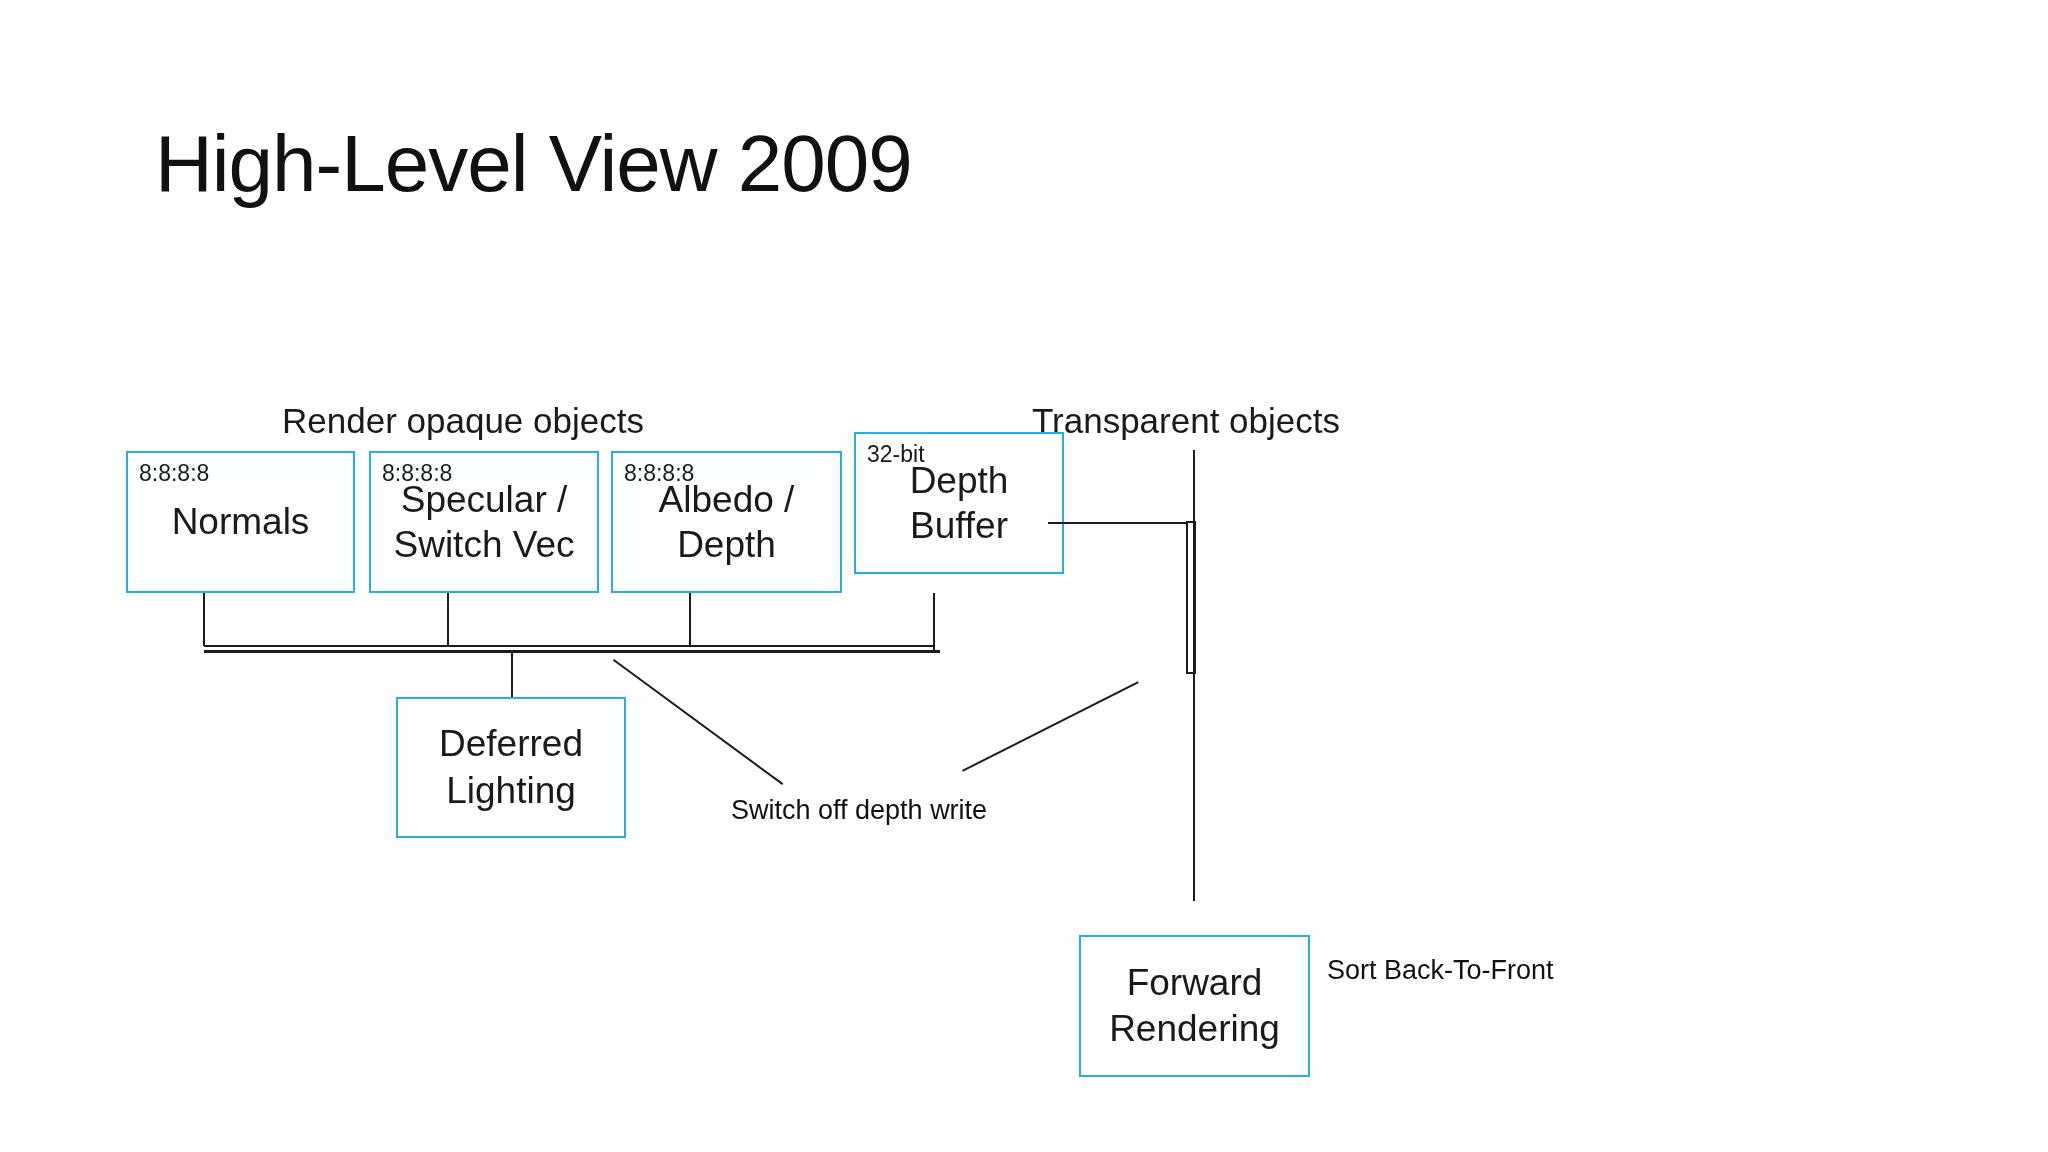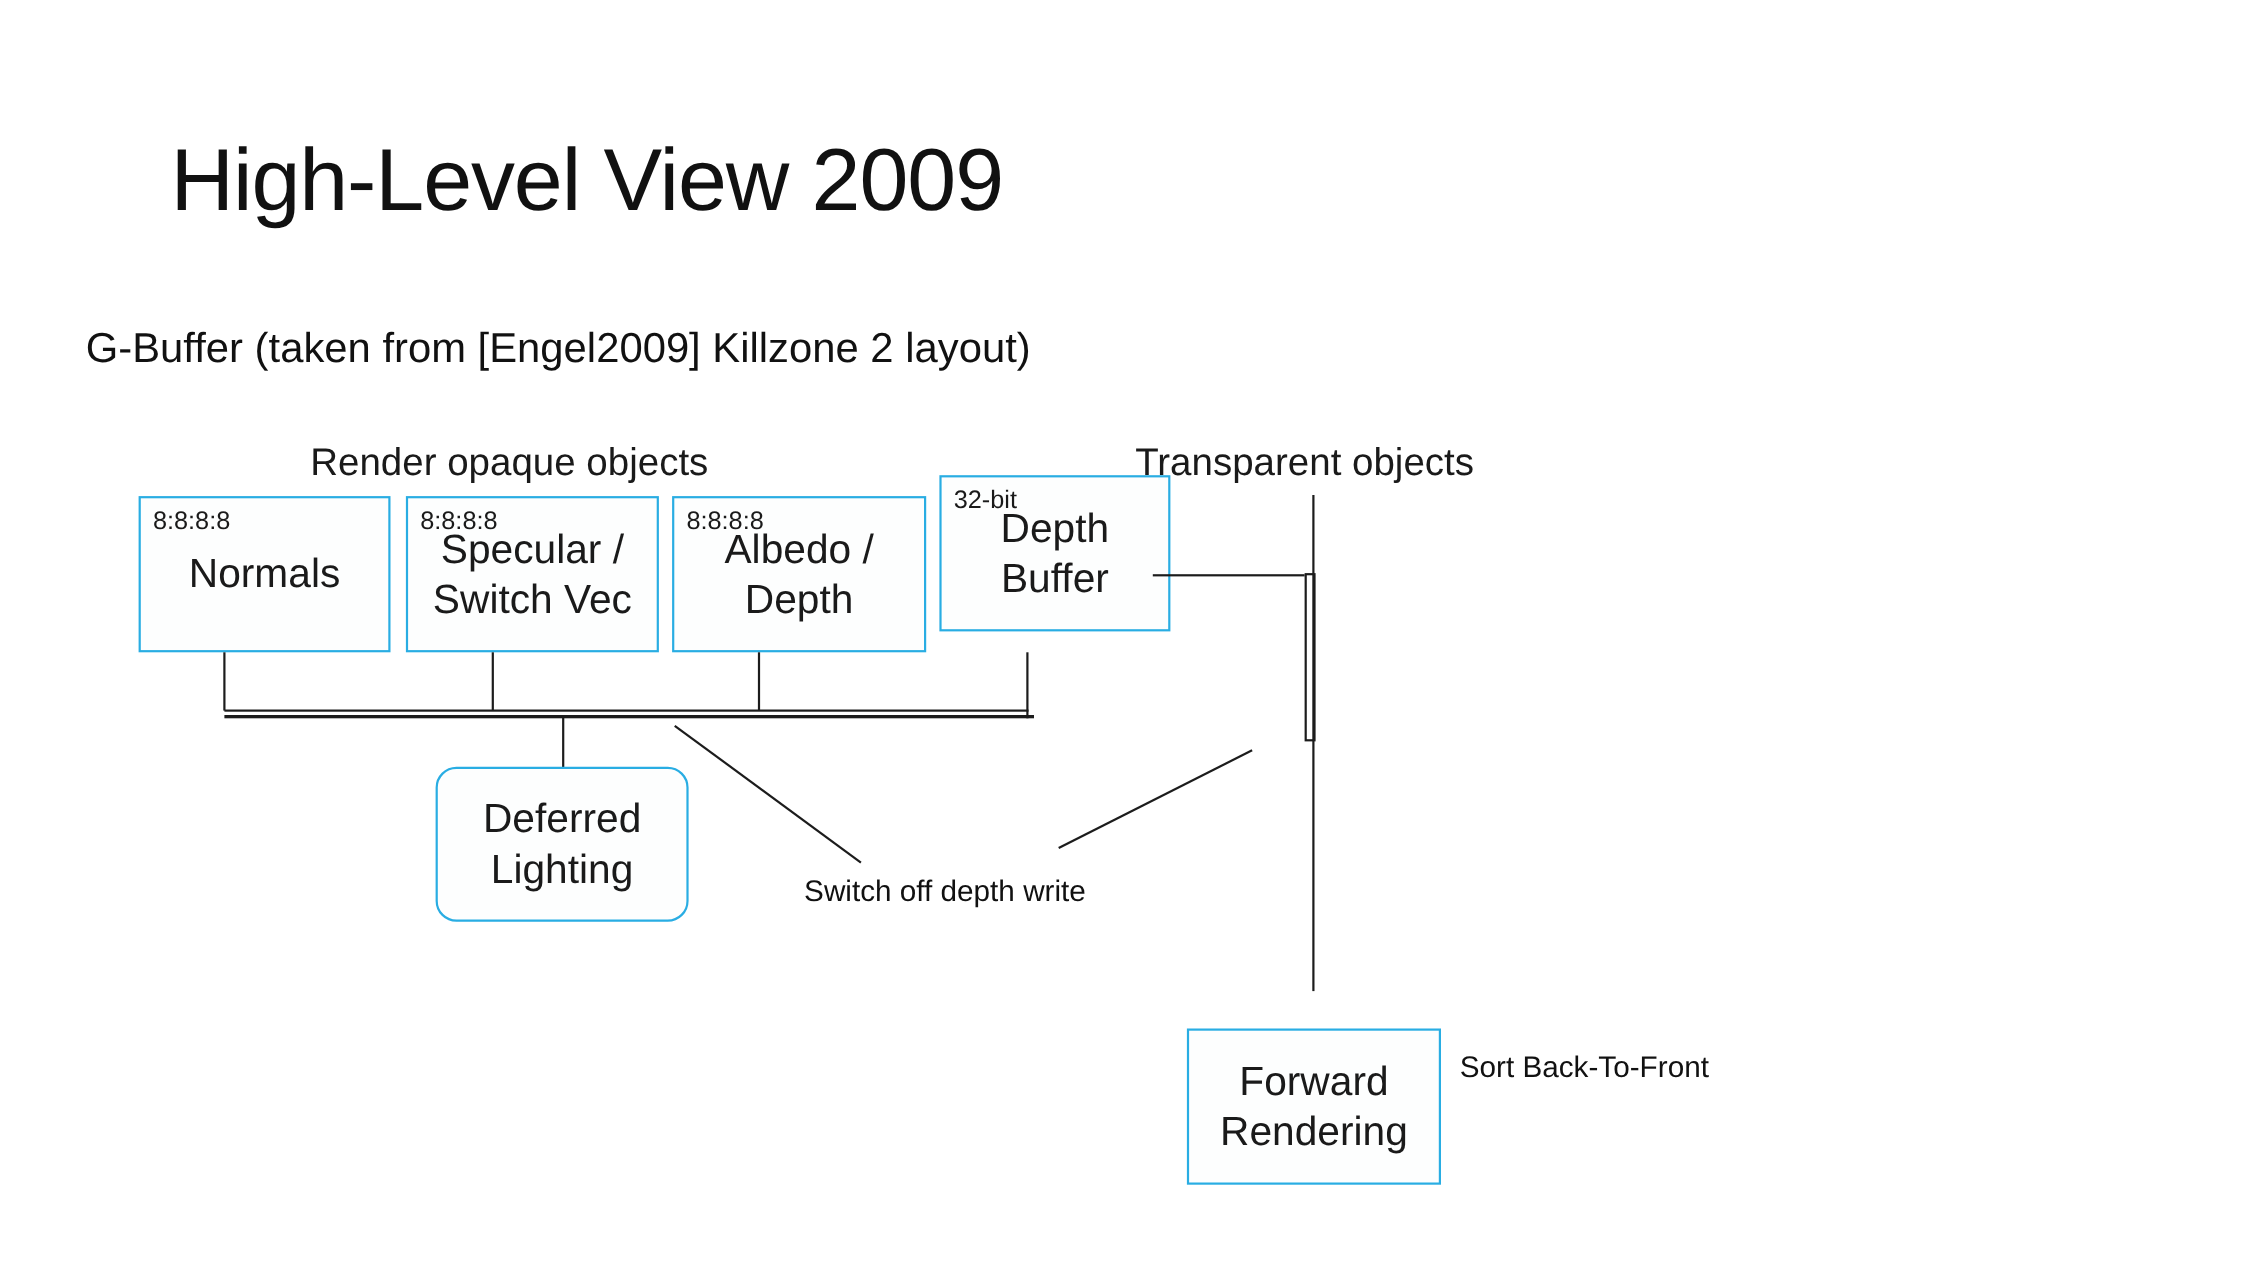--- a/index.html
+++ b/index.html
@@ -65,21 +65,20 @@
   .annot{
     position:absolute;font-size:27px;color:#111111;white-space:nowrap;
   }
 </style>
 </head>
 <body>
 
 <div class="slide">
 
   <div class="slide-title">High-Level View 2009</div>
-  <div class="slide-subtitle">G-Buffer (taken from [Engel2009] Killzone 2 layout)</div>
 
   <div class="section-label" style="left:936px;">Transparent objects</div>
   <div class="section-label" style="left:213px;">Render opaque objects</div>
 
   <div class="gbox" style="left:90px;top:451px;width:229px;height:142px;">
     <span class="fmt">8:8:8:8</span>
     <span class="lbl">
         <span>Normals</span>
       </span>
   </div>
@@ -110,21 +109,21 @@
   <div class="ln" style="left:203px;top:593px;width:2px;height:53px;"></div>
   <div class="ln" style="left:447px;top:593px;width:2px;height:53px;"></div>
   <div class="ln" style="left:689px;top:593px;width:2px;height:53px;"></div>
   <div class="ln" style="left:933px;top:593px;width:2px;height:60px;"></div>
 
   <div class="ln" style="left:204px;top:645px;width:731px;height:2px;"></div>
   <div class="ln" style="left:204px;top:650px;width:736px;height:3px;"></div>
 
   <div class="ln" style="left:511px;top:652px;width:2px;height:46px;"></div>
 
-  <div class="pbox" style="left:396px;top:697px;width:230px;height:141px;border-radius:19px;">
+  <div class="pbox" style="left:396px;top:697px;width:230px;height:141px;">
     <span>Deferred</span>
     <span>Lighting</span>
   </div>
 
   <div class="ln" style="left:1048px;top:522px;width:140px;height:2px;"></div>
   <div class="conn-rect" style="left:1186px;top:521px;width:10px;height:153px;"></div>
 
   <div class="ln" style="left:1193px;top:450px;width:2px;height:451px;"></div>
 
   <div class="diag" style="left:614px;top:659px;width:210px;transform:rotate(36.3deg);"></div>

